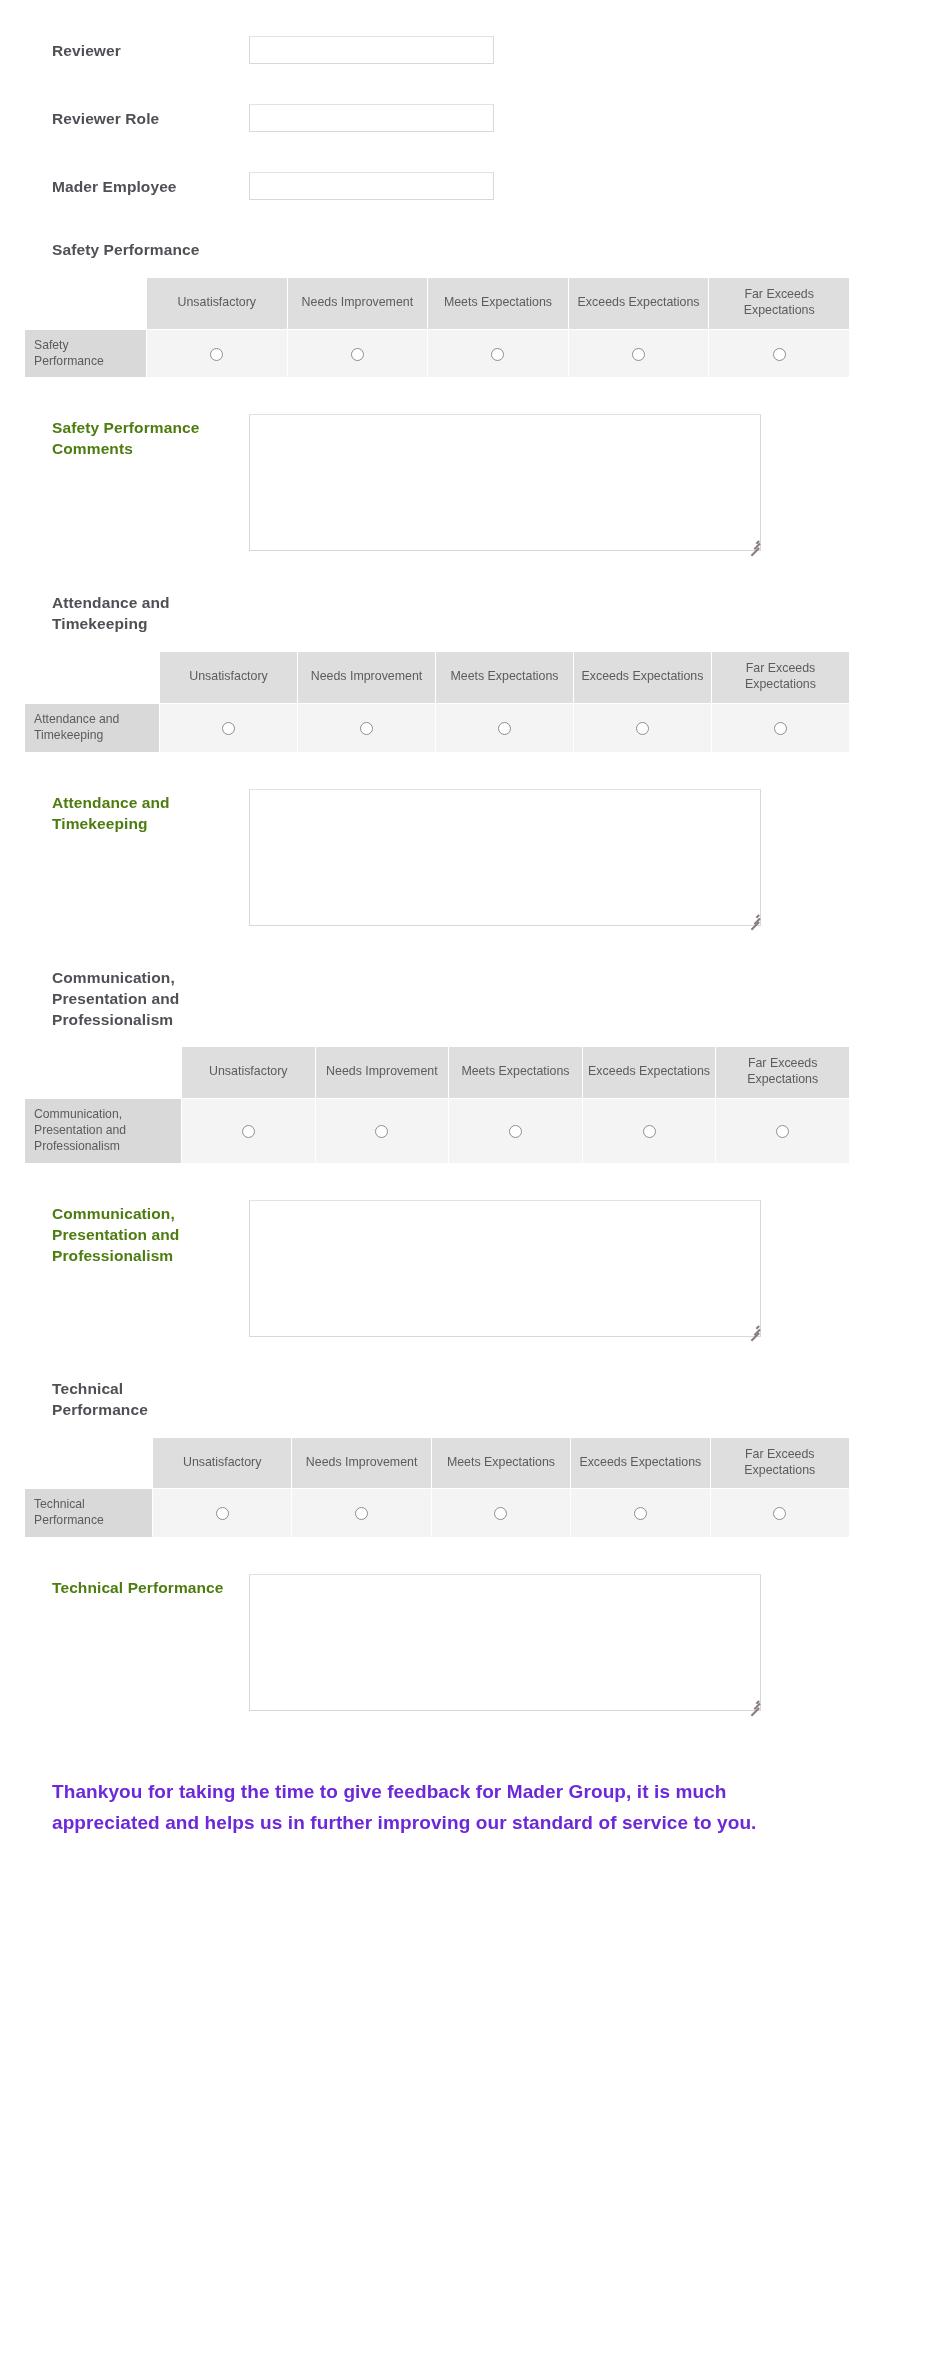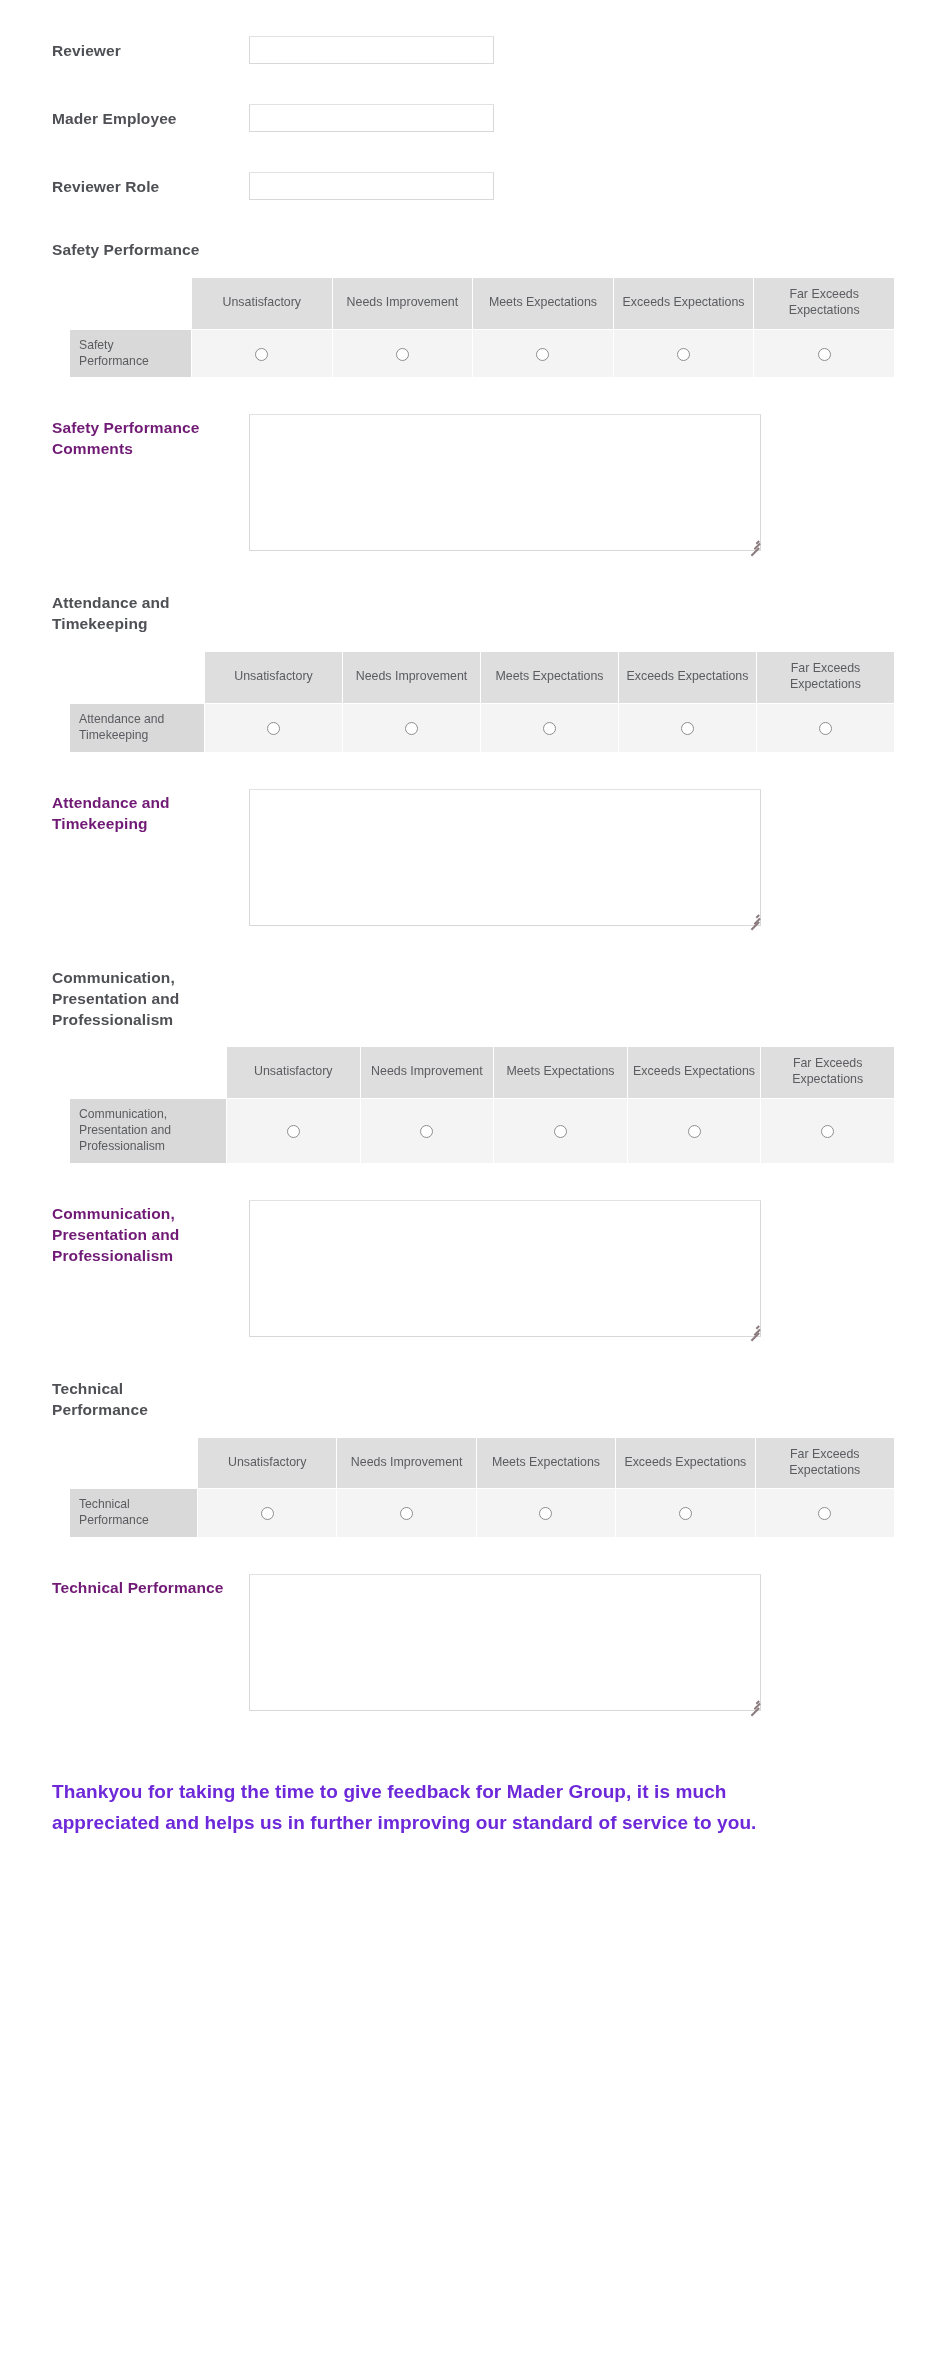--- a/index.html
+++ b/index.html
@@ -61,21 +61,21 @@
     color: #4f5055;
     line-height: 1.35;
     max-width: 200px;
     margin-bottom: 16px;
     letter-spacing: 0.1px;
   }
 
   .section-block { margin-bottom: 0; }
 
   
-  .matrix-wrap { padding-left: 52px; margin-left: 17px; }
+  .matrix-wrap { padding-left: 24px; }
   table.matrix {
     border-collapse: collapse;
     border-spacing: 0;
     table-layout: fixed;
     width: 826px;
     font-size: 12.4px;
   }
   table.matrix th,
   table.matrix td {
     border: 1px solid #ffffff;
@@ -127,21 +127,21 @@
     align-items: flex-start;
     padding: 0 0 0 52px;
     margin-top: 36px;
     margin-bottom: 42px;
   }
   .ta-label {
     width: 197px;
     flex: 0 0 197px;
     font-size: 15.5px;
     font-weight: bold;
-    color: #701a75;
+    color: #4d7c0f;
     line-height: 1.35;
     padding-top: 4px;
     letter-spacing: 0.1px;
   }
   .ta-box {
     position: relative;
     width: 512px;
     height: 137px;
   }
   textarea.ta {
@@ -198,26 +198,26 @@
 <div class="page">
 
   <div>
 
     <div class="field-row">
       <div class="field-label">Reviewer</div>
       <input class="text-input" type="text" placeholder="" style="">
     </div>
 
     <div class="field-row">
+      <div class="field-label">Reviewer Role</div>
+      <input class="text-input" type="text" placeholder="" style="">
+    </div>
+
+    <div class="field-row">
       <div class="field-label">Mader Employee</div>
-      <input class="text-input" type="text" placeholder="" style="">
-    </div>
-
-    <div class="field-row">
-      <div class="field-label">Reviewer Role</div>
       <input class="text-input" type="text" placeholder="" style="">
     </div>
 
   </div>
 
   <div class="section-block">
     <div class="section-heading">Safety Performance</div>
 
     <div class="matrix-wrap">
       <table class="matrix">

